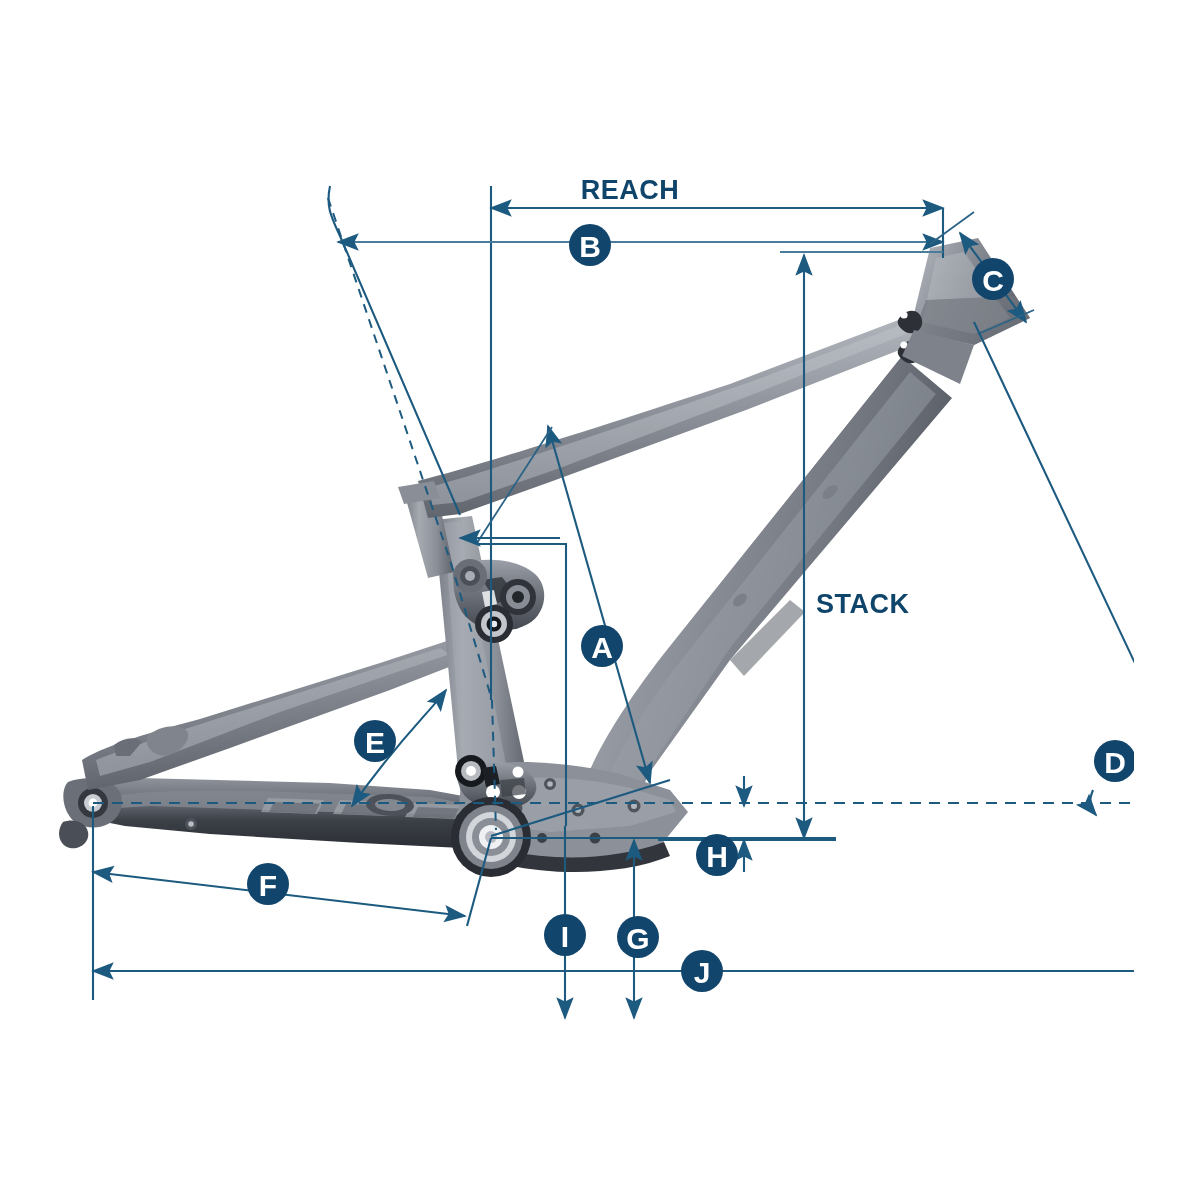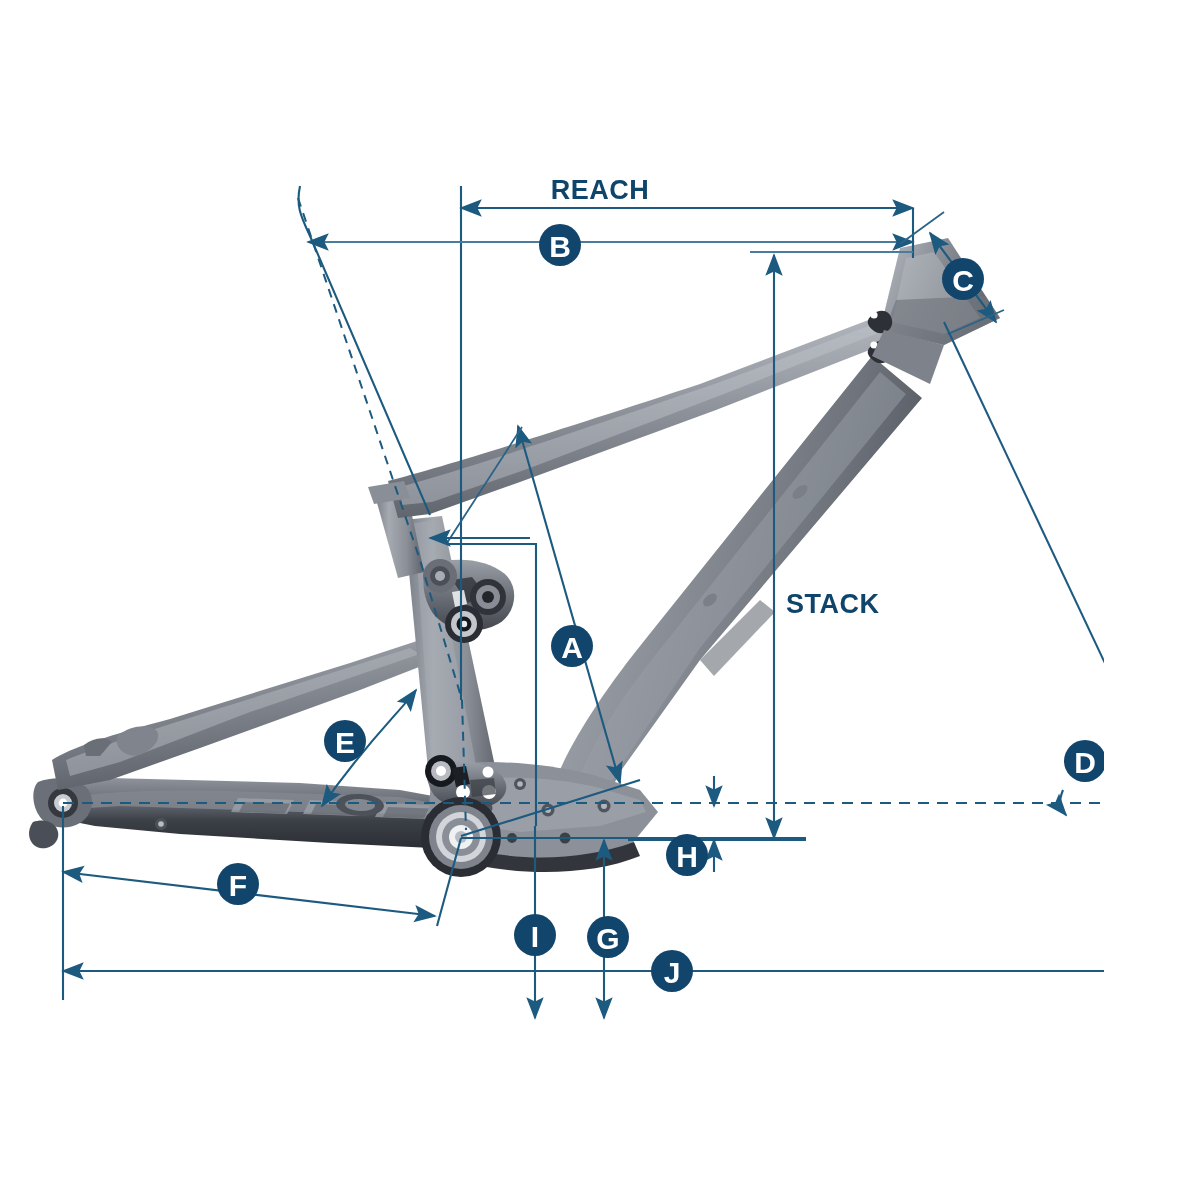--- a/index.html
+++ b/index.html
@@ -9,20 +9,21 @@
   }
   body {
     font-family: "Liberation Sans", sans-serif;
   }
   #stage {
     position: relative;
     width: 1104px;
     height: 1200px;
     background: #ffffff;
     overflow: hidden;
+    margin-left: 30px;
   }
   #diagram {
     position: absolute;
     left: 0;
     top: 0;
     width: 1200px;
     height: 1200px;
   }
   .dim-label-text {
     font-family: "Liberation Sans", sans-serif;

